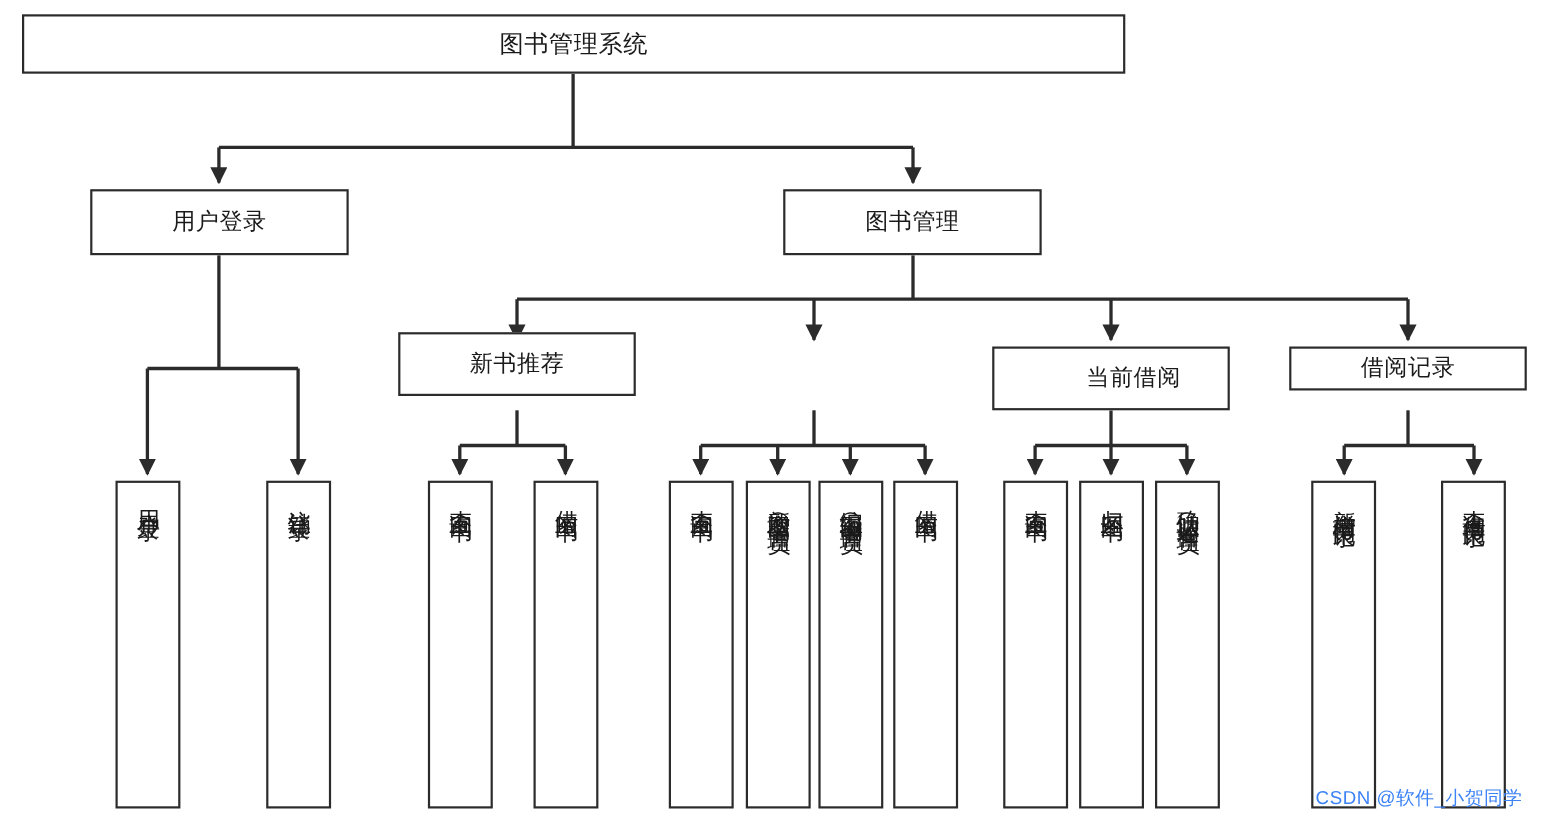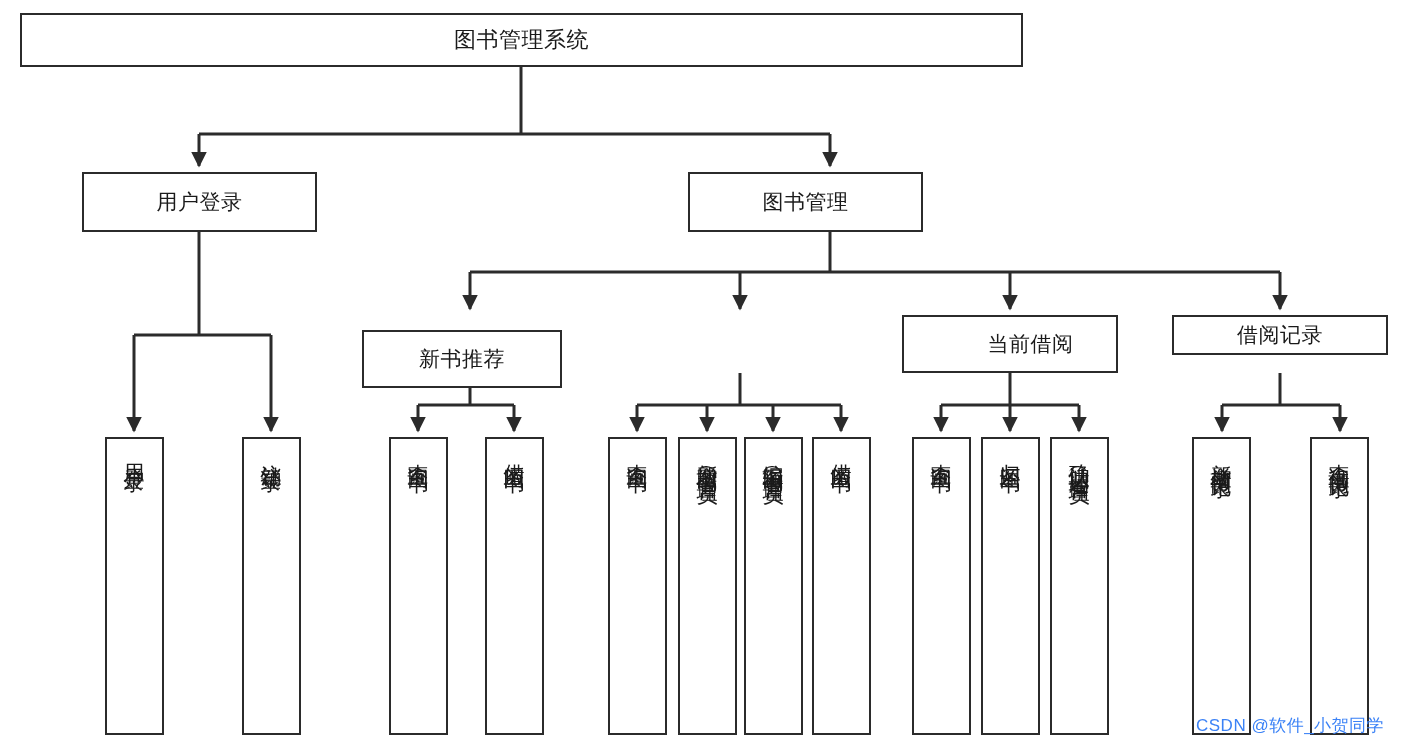--- a/index.html
+++ b/index.html
@@ -130,25 +130,25 @@
   </svg>
 
   <div class="node horiz root" style="left:20px; top:13px; width:1003px; height:54px;">
     <span class="label">图书管理系统</span>
   </div>
 
   <div class="node horiz" style="left:82px; top:172px; width:235px; height:60px;">
     <span class="label">用户登录</span>
   </div>
 
-  <div class="node horiz" style="left:688px; top:172px; width:235px; height:60px;">
+  <div class="node horiz" style="left:712px; top:172px; width:235px; height:60px;">
     <span class="label">图书管理</span>
   </div>
 
-  <div class="node horiz" style="left:362px; top:330px; width:200px; height:58px;">
+  <div class="node horiz" style="left:362px; top:302px; width:216px; height:58px;">
     <span class="label">新书推荐</span>
   </div>
 
 
   <div class="node horiz" style="left:902px; top:315px; width:216px; height:58px;padding-left:41px;">
     <span class="label">当前借阅</span>
   </div>
 
   <div class="node horiz" style="left:1172px; top:315px; width:216px; height:40px;">
     <span class="label">借阅记录</span>

